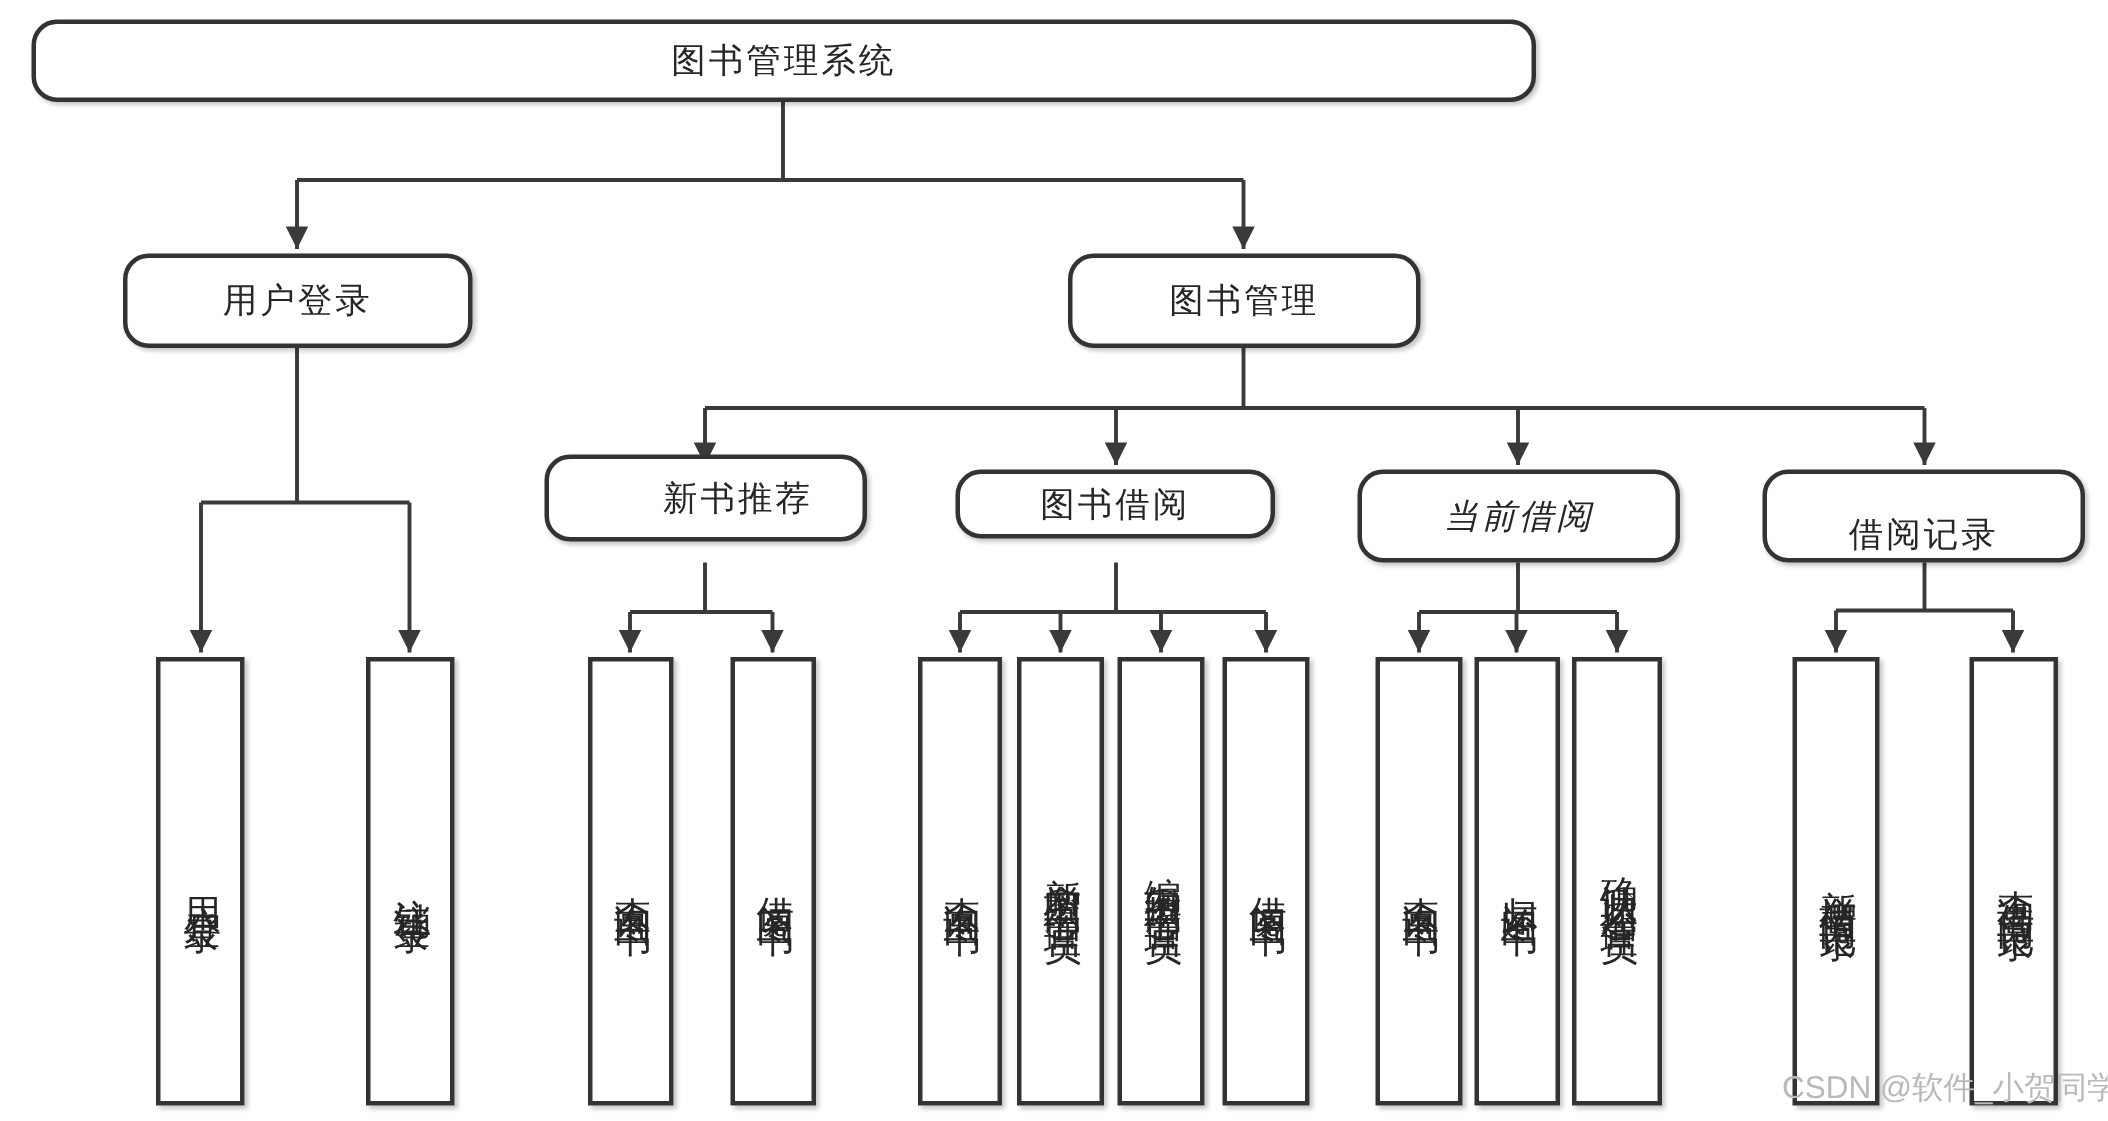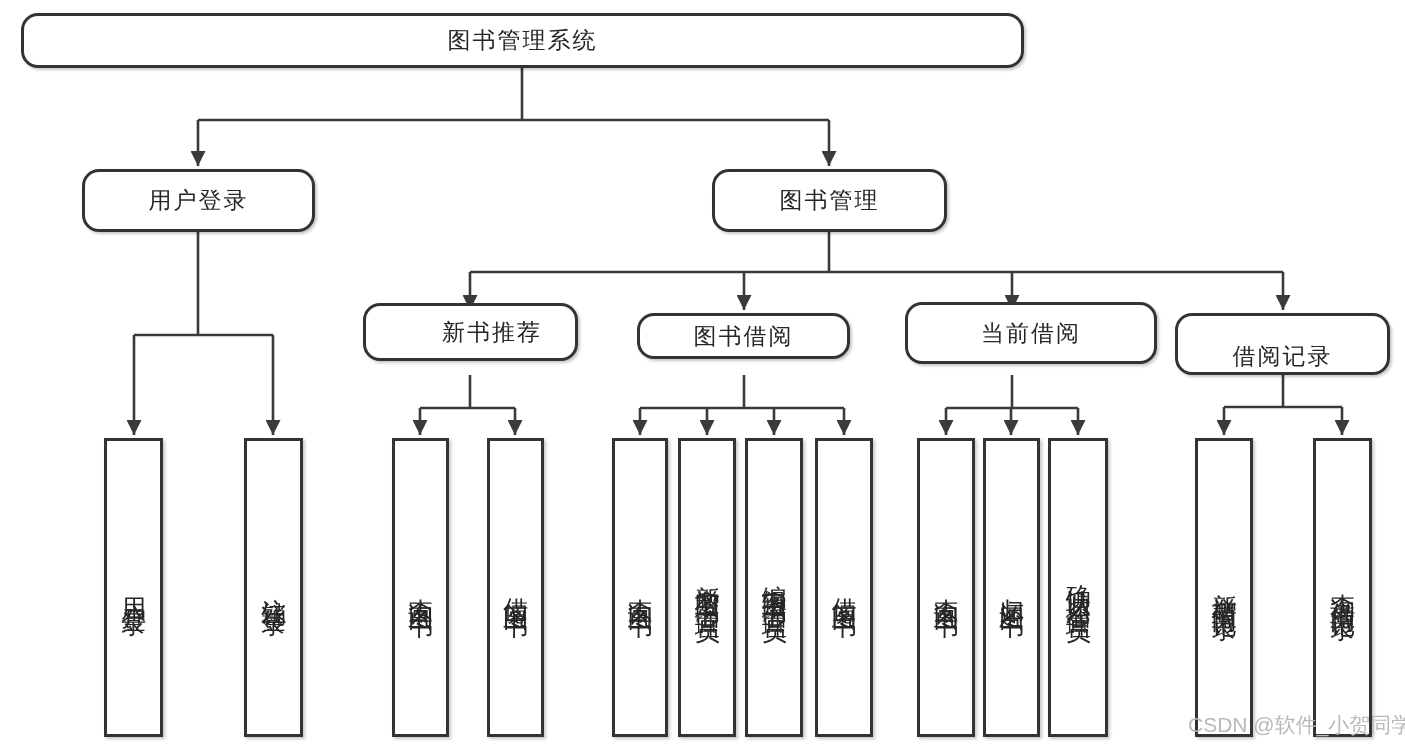--- a/index.html
+++ b/index.html
@@ -93,21 +93,21 @@
 <div class="node h-node" style="left:712px; top:169px; width:235px; height:63px;">
   <span>图书管理</span>
 </div>
 
 <div class="node h-node" style="left:363px; top:303px; width:215px; height:58px;padding-left:43px;">
   <span>新书推荐</span>
 </div>
 <div class="node h-node" style="left:637px; top:313px; width:213px; height:46px;">
   <span>图书借阅</span>
 </div>
-<div class="node h-node" style="left:905px; top:302px; width:252px; height:62px;">
+<div class="node h-node" style="left:905px; top:313px; width:215px; height:62px;font-style:italic;">
   <span>当前借阅</span>
 </div>
 <div class="node h-node" style="left:1175px; top:313px; width:215px; height:62px;align-items:flex-end;">
   <span>借阅记录</span>
 </div>
 
 <div class="node v-node" style="left:104px; top:438px; width:59px; height:299px;">
   <span class="vlabel">用户登录</span>
 </div>
 <div class="node v-node" style="left:244px; top:438px; width:59px; height:299px;">

